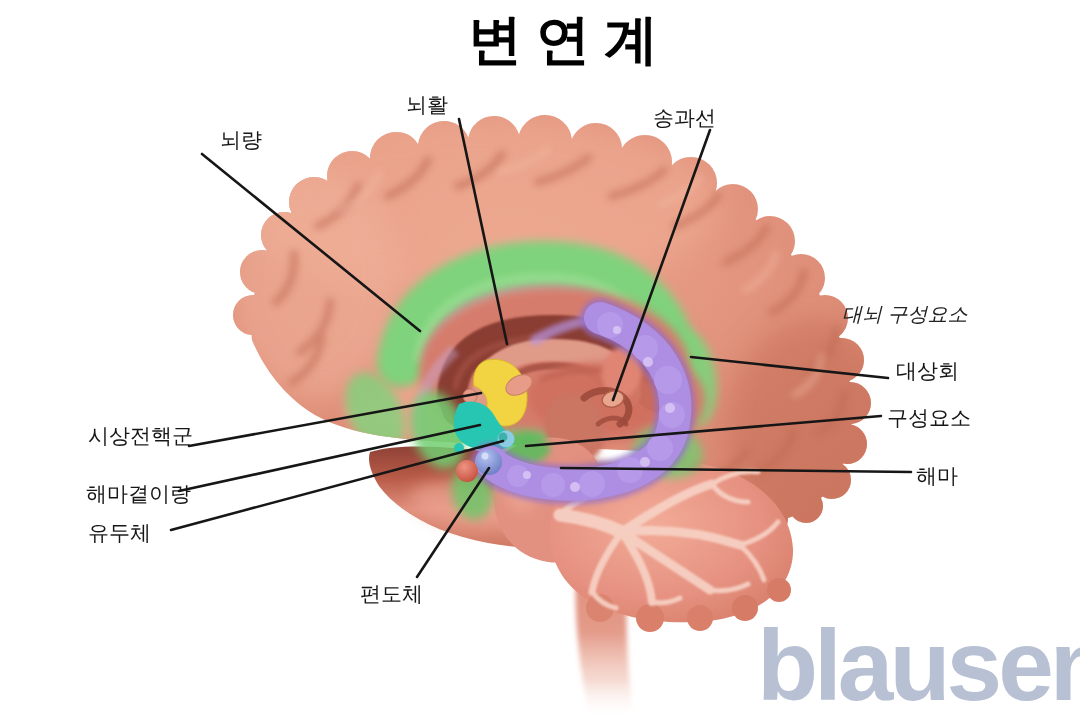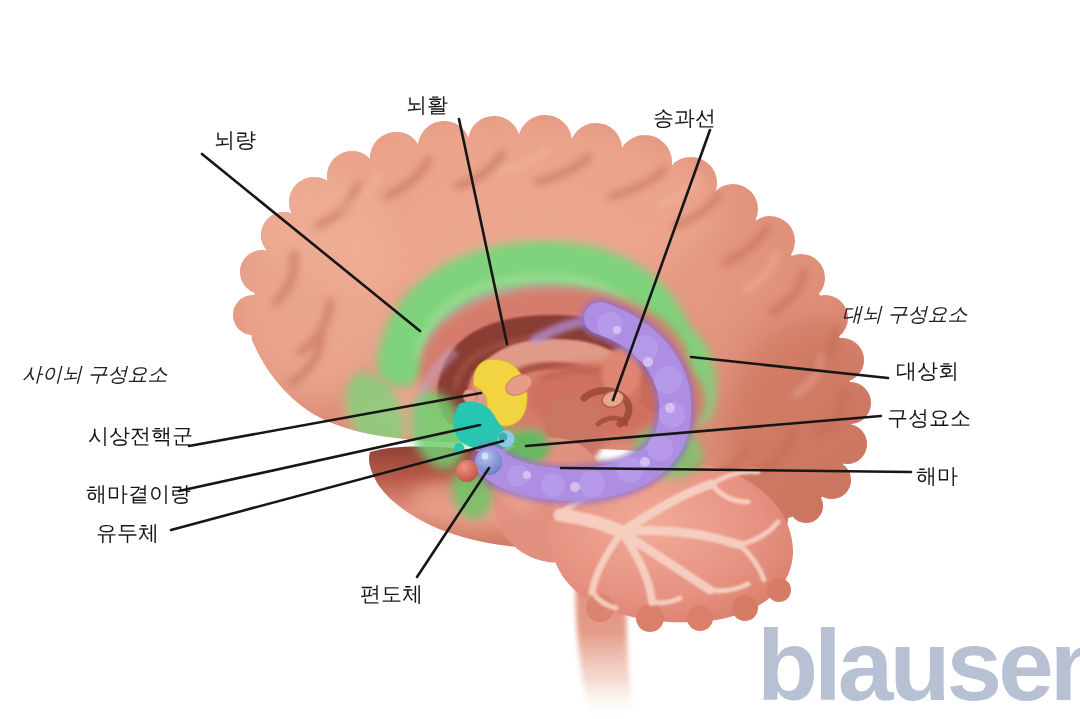--- a/index.html
+++ b/index.html
@@ -275,28 +275,28 @@
     <line x1="888" y1="378" x2="691" y2="357"></line>
     <line x1="881" y1="416" x2="526" y2="446"></line>
     <line x1="911" y1="472" x2="561" y2="468"></line>
     <line x1="189" y1="446" x2="481" y2="393"></line>
     <line x1="179" y1="491" x2="480" y2="425"></line>
     <line x1="171" y1="530" x2="503" y2="441"></line>
     <line x1="417" y1="577" x2="489" y2="468"></line>
   </g>
 </svg>
 
-
-<div class="lbl" style="left:214px;top:126px">뇌량</div>
+<div class="diagram-title">변연계</div>
+
+<div class="lbl" style="left:220px;top:126px">뇌량</div>
 <div class="lbl" style="left:406px;top:91px">뇌활</div>
 <div class="lbl" style="left:653px;top:104px">송과선</div>
-<div class="lbl group" style="left:22px;top:361px">사이뇌 구성요소</div>
 <div class="lbl" style="left:88px;top:422px">시상전핵군</div>
 <div class="lbl" style="left:86px;top:480px">해마곁이랑</div>
-<div class="lbl" style="left:96px;top:519px">유두체</div>
+<div class="lbl" style="left:88px;top:519px">유두체</div>
 <div class="lbl" style="left:360px;top:580px">편도체</div>
 <div class="lbl group" style="left:842px;top:301px">대뇌 구성요소</div>
 <div class="lbl" style="left:896px;top:357px">대상회</div>
 <div class="lbl" style="left:887px;top:404px">구성요소</div>
 <div class="lbl" style="left:916px;top:462px">해마</div>
 
 <div class="watermark">blausen</div>
 
 </div>
 

